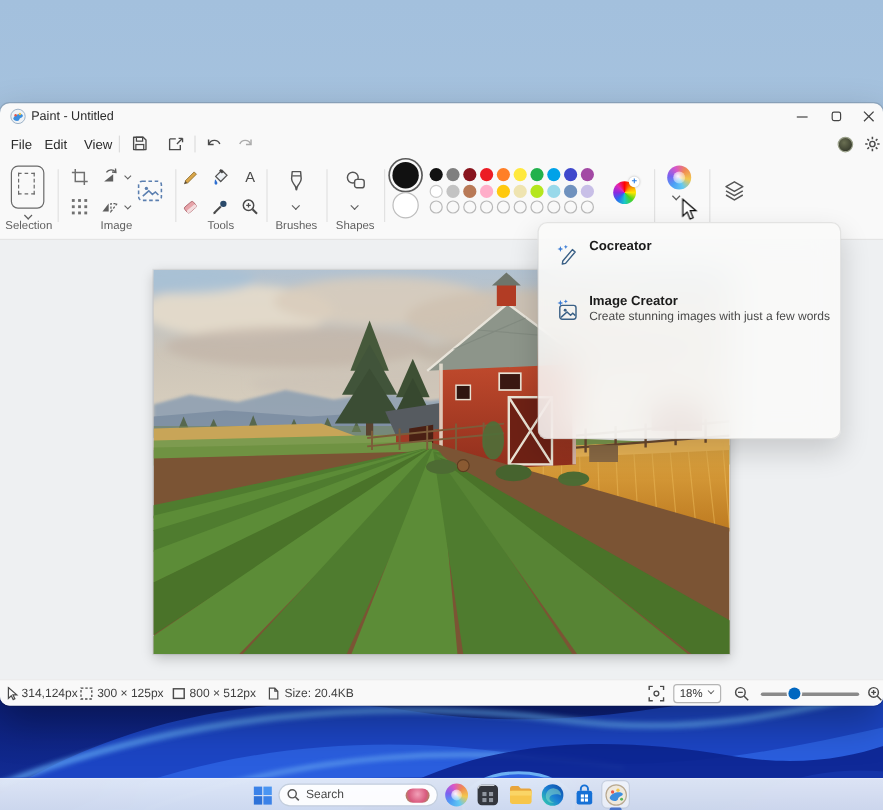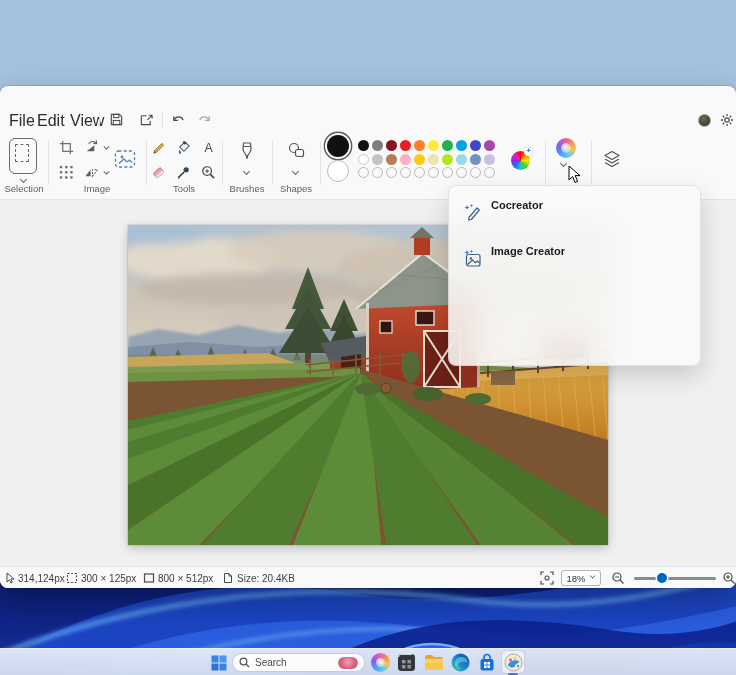--- a/index.html
+++ b/index.html
@@ -15,21 +15,21 @@
   
   .paint-window { left:0; top:86px; width:736px; height:502px; background:#f9f9f9;
     border-radius:8px; box-shadow:0 14px 34px rgba(0,0,0,.3), 0 0 0 1px rgba(0,0,0,.12); }
   .titlebar { left:0; top:0; width:736px; height:22px; }
   .titlebar-title { left:26px; top:5px; font-size:10.5px; color:#2b2b2b; }
   .win-btn { top:0; height:22px; display:flex; align-items:center; justify-content:center; }
   .glyph-min { width:9px; height:1px; background:#444; }
   .glyph-max { width:8px; height:8px; border:1px solid #444; border-radius:2px; }
 
   .menubar { left:0; top:22px; width:736px; height:25px; }
-  .menu-item { top:4px; height:17px; font-size:16px; color:#2b2b2b; display:flex; align-items:center; padding:0 4px; border-radius:4px; }
+  .menu-item { top:4px; height:17px; font-size:11px; color:#2b2b2b; display:flex; align-items:center; padding:0 4px; border-radius:4px; }
   .mb-divider { top:5px; width:1px; height:14px; background:#dcdcdc; }
   .avatar { width:13px; height:13px; border-radius:50%;
     background:radial-gradient(circle at 40% 35%, #6a6f52, #3c4030 70%); border:1px solid #9aa08a; }
 
   .toolbar { left:0; top:47px; width:736px; height:67px; border-bottom:1px solid #e4e4e4; }
   .tb-divider { top:8px; width:1px; height:44px; background:#e2e2e2; }
   .group-label { top:50px; font-size:9.5px; color:#5f5f5f; text-align:center; }
   .chev { width:7px; height:7px; }
   .chev:before { content:""; position:absolute; left:1px; top:0; width:4px; height:4px;
     border-right:1.2px solid #5f5f5f; border-bottom:1.2px solid #5f5f5f; transform:rotate(45deg); }
@@ -114,20 +114,40 @@
   <path d="M0,96 C150,38 310,22 470,42 C580,56 660,36 740,16" stroke="#5ca0f0" stroke-width="5" fill="none" opacity=".85" filter="url(#bl2)"></path>
   <path d="M60,117 C180,62 320,52 440,72 C540,90 650,68 746,46 L746,117 Z" fill="#2a5ede"></path>
   <path d="M120,117 C250,70 390,60 520,82" stroke="#7cc0f8" stroke-width="3" fill="none" opacity=".7" filter="url(#bl2)"></path>
   <path d="M300,117 C390,60 490,52 610,72 C670,82 715,72 746,60 L746,117 Z" fill="#0c2390" opacity=".9"></path>
   <ellipse cx="432" cy="112" rx="46" ry="26" fill="#2a5ede" stroke="#6cb0f4" stroke-width="2.5"></ellipse>
   <path d="M600,117 C650,88 700,80 746,86 L746,117 Z" fill="#1534a8"></path>
 </svg>
 
 <div class="abs paint-window">
 
+  <div class="abs titlebar">
+    <svg class="abs" style="left:8px;top:4px" width="14" height="14" viewBox="0 0 14 14">
+      <circle cx="7" cy="7" r="6" fill="#eef2f6" stroke="#9ab0c4" stroke-width=".8"></circle>
+      <path d="M3,9 C4,5 10,4 11,6 C11.5,8 8,8 8,10 C7,11.5 4,11 3,9 Z" fill="#3b8ede"></path>
+      <circle cx="5" cy="6" r="1" fill="#e8574a"></circle>
+        <circle cx="8.6" cy="5" r="1" fill="#f2c84e"></circle>
+    </svg>
+    <span class="abs titlebar-title">Paint - Untitled</span>
+    <div class="abs win-btn" style="left:654px;width:28px">
+        <div class="glyph-min"></div>
+      </div>
+    <div class="abs win-btn" style="left:683px;width:28px">
+        <div class="glyph-max"></div>
+      </div>
+    <div class="abs win-btn" style="left:712px;width:24px">
+      <svg width="10" height="10" viewBox="0 0 10 10">
+          <path d="M1,1 L9,9 M9,1 L1,9" stroke="#444" stroke-width="1.1"></path>
+        </svg>
+    </div>
+  </div>
 
   <div class="abs menubar">
     <div class="abs menu-item" style="left:5px">
         <span>File</span>
       </div>
     <div class="abs menu-item" style="left:33px">
         <span>Edit</span>
       </div>
     <div class="abs menu-item" style="left:66px">
         <span>View</span>
@@ -485,20 +505,21 @@
   </div>
   <div class="abs cm-item" style="top:52px">
     <svg class="abs cm-icon" viewBox="0 0 20 20">
       <rect x="3.5" y="5.5" width="13.5" height="11.5" rx="2" fill="none" stroke="#3a6086" stroke-width="1.2"></rect>
       <circle cx="8" cy="9.5" r="1.2" fill="#3a6086"></circle>
       <path d="M4.5,15.5 L9.5,11 L12.5,13.7 L14.3,12 L16.5,14" fill="none" stroke="#3a6086" stroke-width="1.2"></path>
       <path d="M4,1 L4.7,2.8 L6.5,3.5 L4.7,4.2 L4,6 L3.3,4.2 L1.5,3.5 L3.3,2.8 Z" fill="#3a7bd4"></path>
       <path d="M8.5,0.5 L9,1.7 L10.2,2.2 L9,2.7 L8.5,3.9 L8,2.7 L6.8,2.2 L8,1.7 Z" fill="#3a7bd4"></path>
     </svg>
     <span class="abs cm-title">Image Creator</span>
+    <span class="abs cm-desc">Create stunning images with just a few words</span>
   </div>
 </div>
 
 <svg class="abs" style="left:568px;top:165px;z-index:40" width="14" height="20" viewBox="0 0 14 20">
   <path d="M1,1 L1,15 L4.6,11.6 L7,17.5 L9.6,16.4 L7.2,10.6 L12,10.6 Z" fill="#fff" stroke="#000" stroke-width="1"></path>
 </svg>
 
 <div class="abs taskbar">
   <div class="abs tb-icon" style="left:208px">
     <svg width="16" height="16" viewBox="0 0 16 16">

